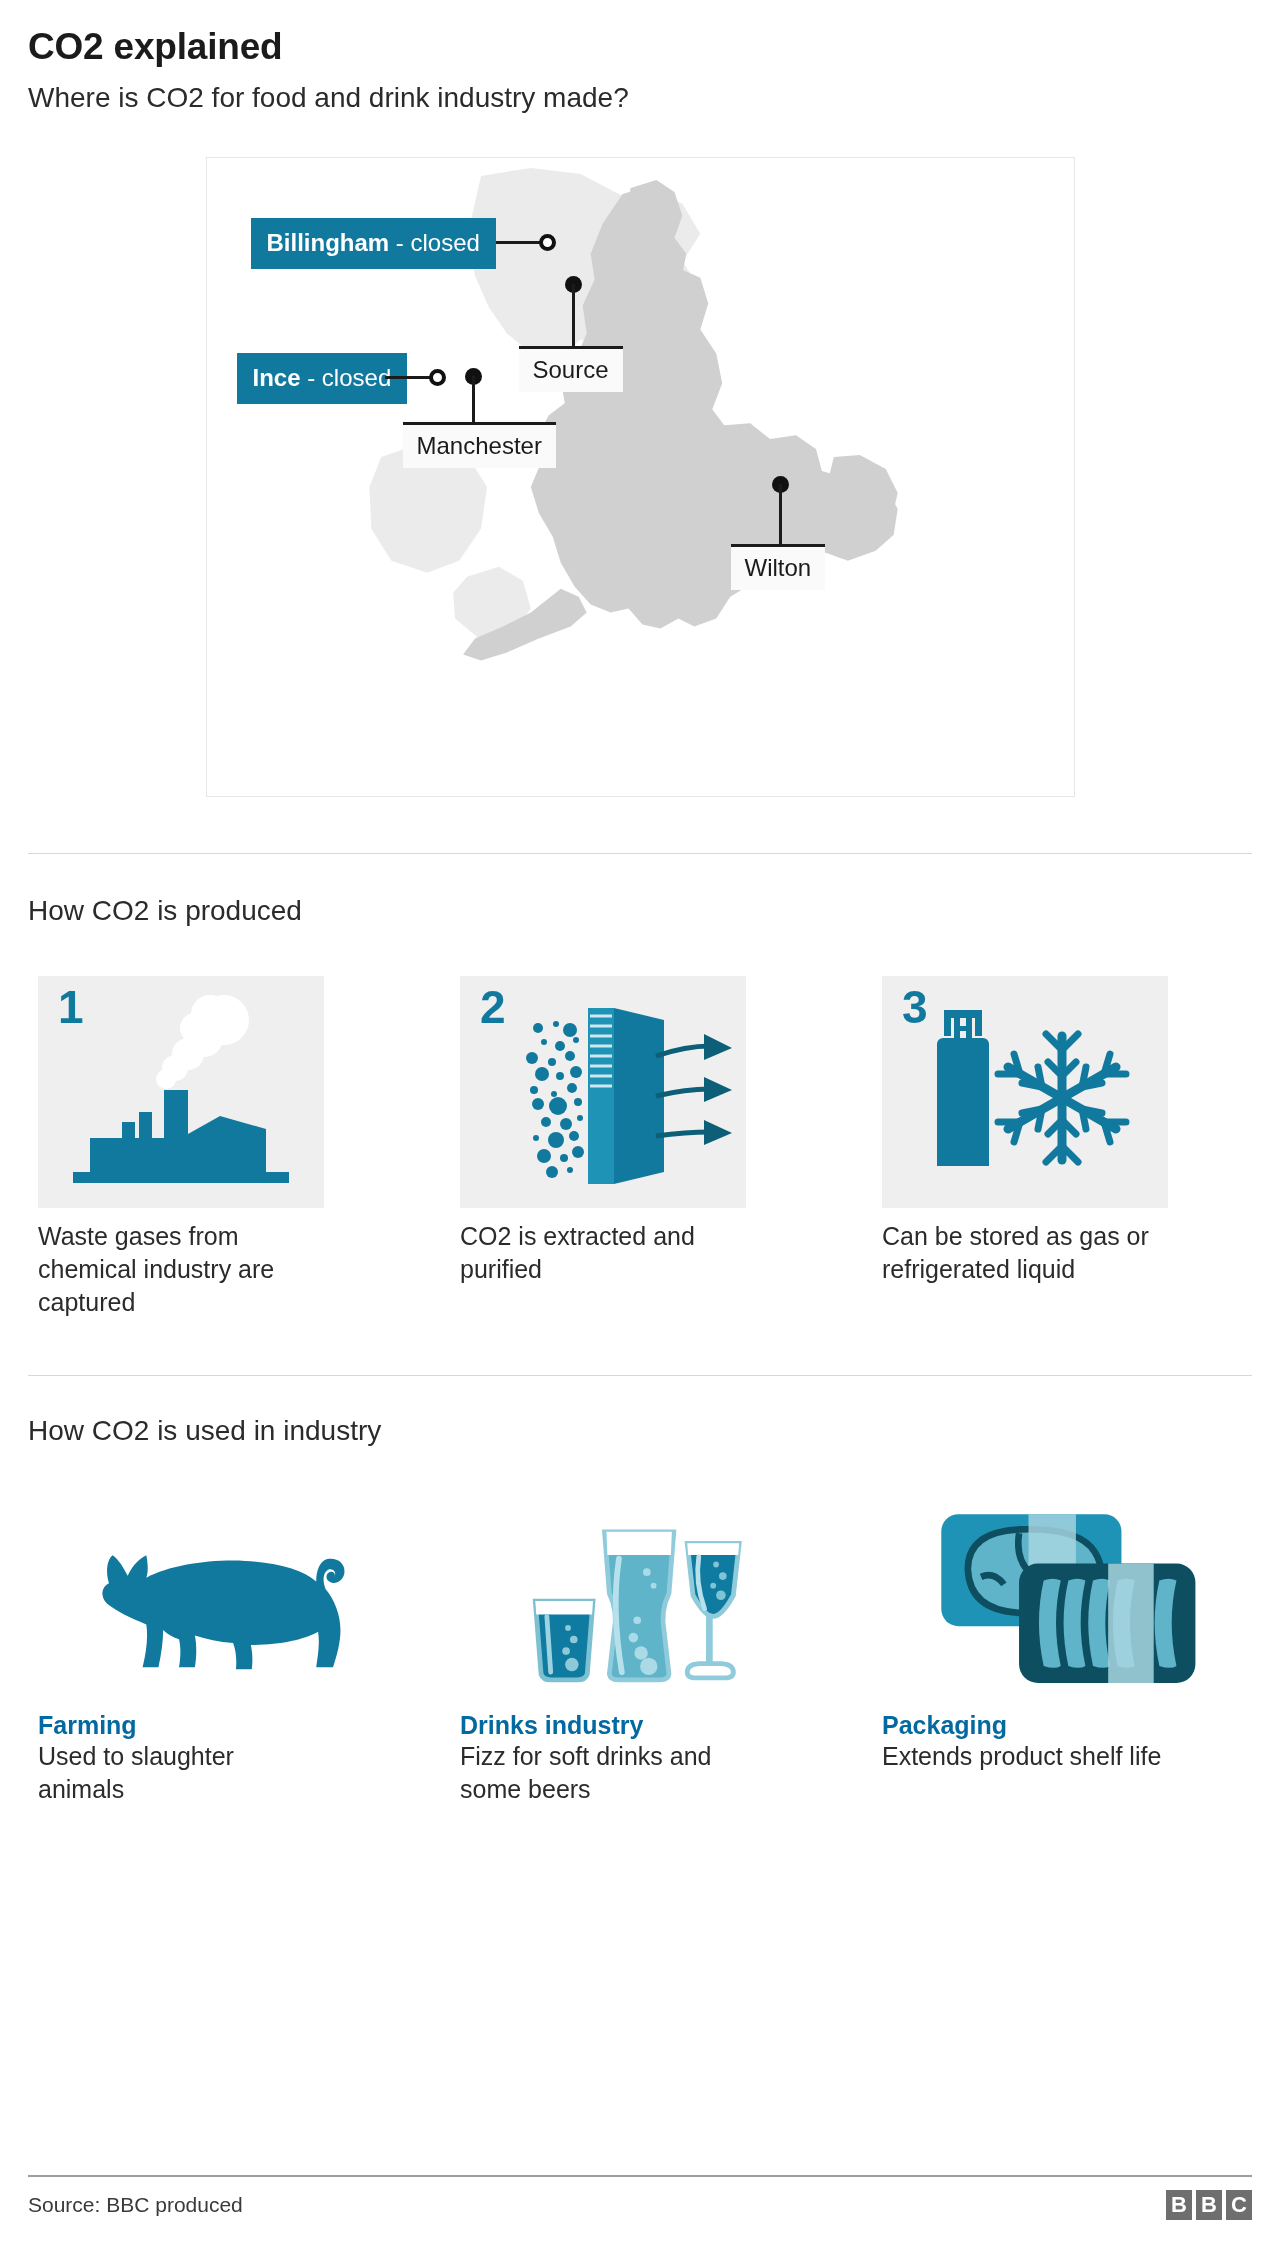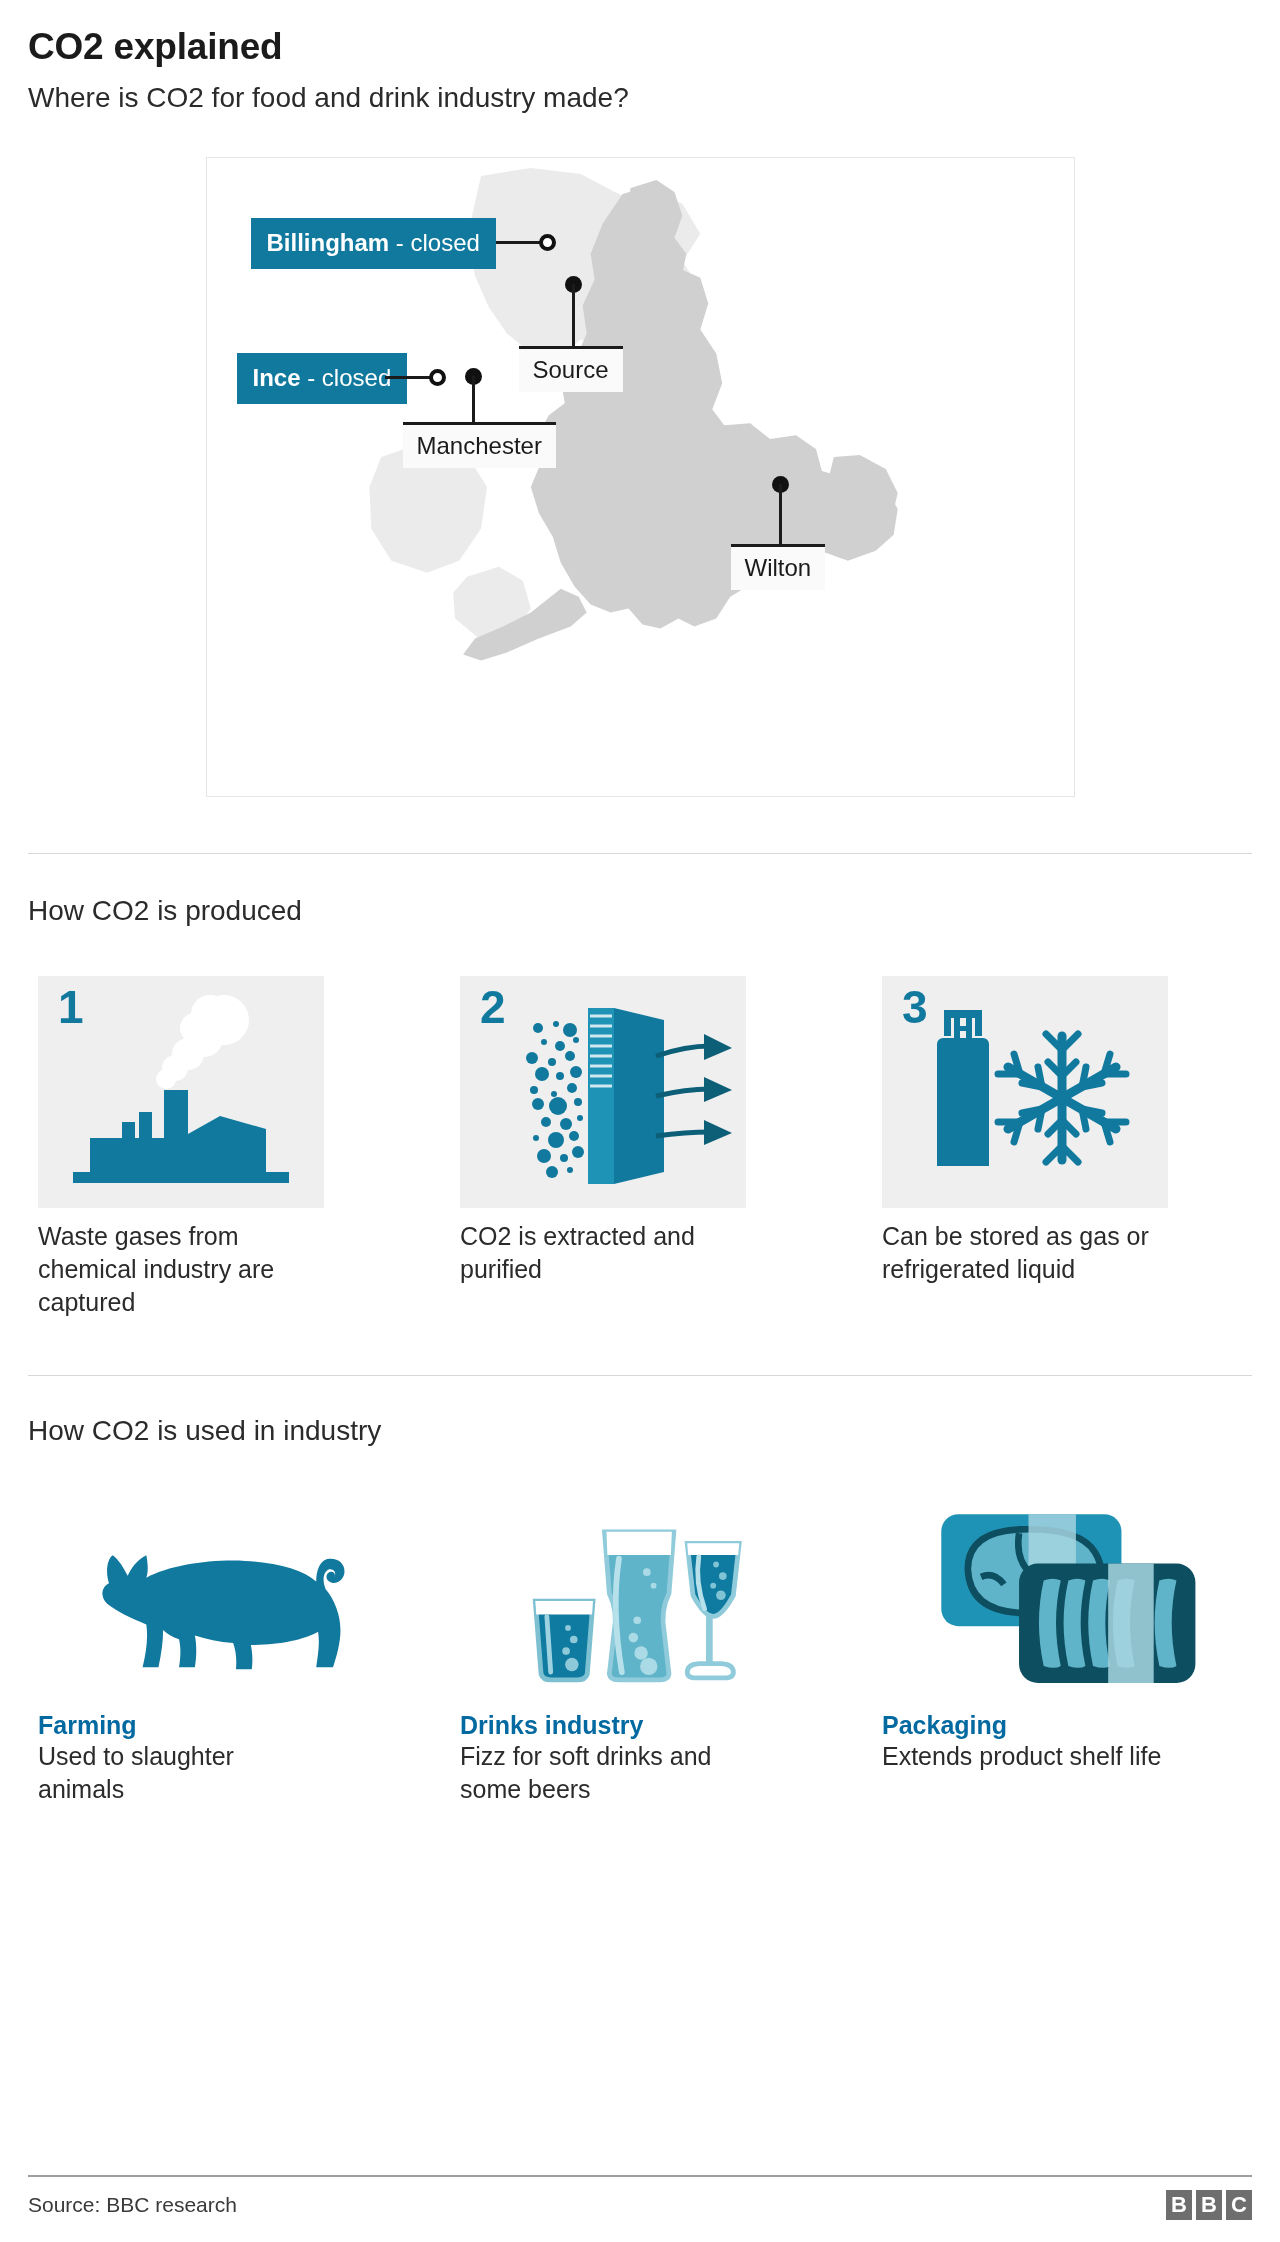--- a/index.html
+++ b/index.html
@@ -500,21 +500,21 @@
         </svg>
       </div>
       <div class="use-title">Packaging</div>
       <div class="use-cap">Extends product shelf life</div>
     </div>
   </div>
 
   <div class="footer">
     <div class="footer-rule"></div>
     <div class="footer-row">
-      <div class="src">Source: BBC research</div>
+      <div class="src">Source: BBC produced</div>
       <div class="bbc-logo">
         <span>B</span>
         <span>B</span>
         <span>C</span>
       </div>
     </div>
   </div>
 
 </div>
 

